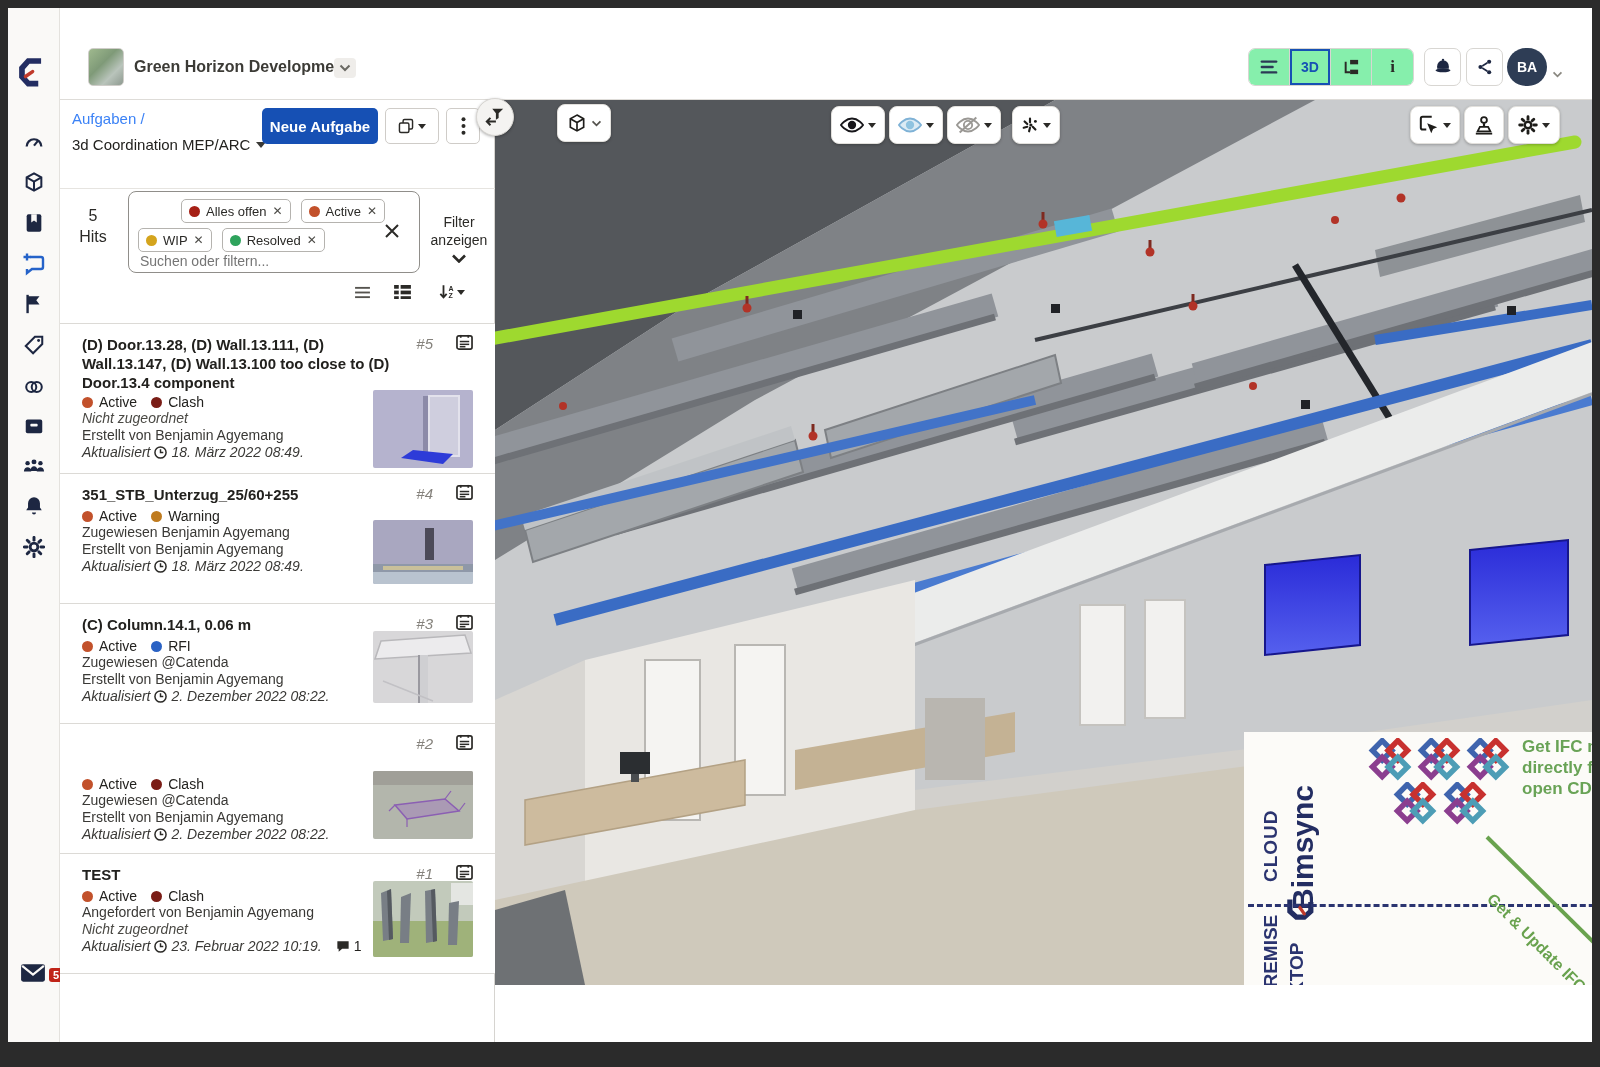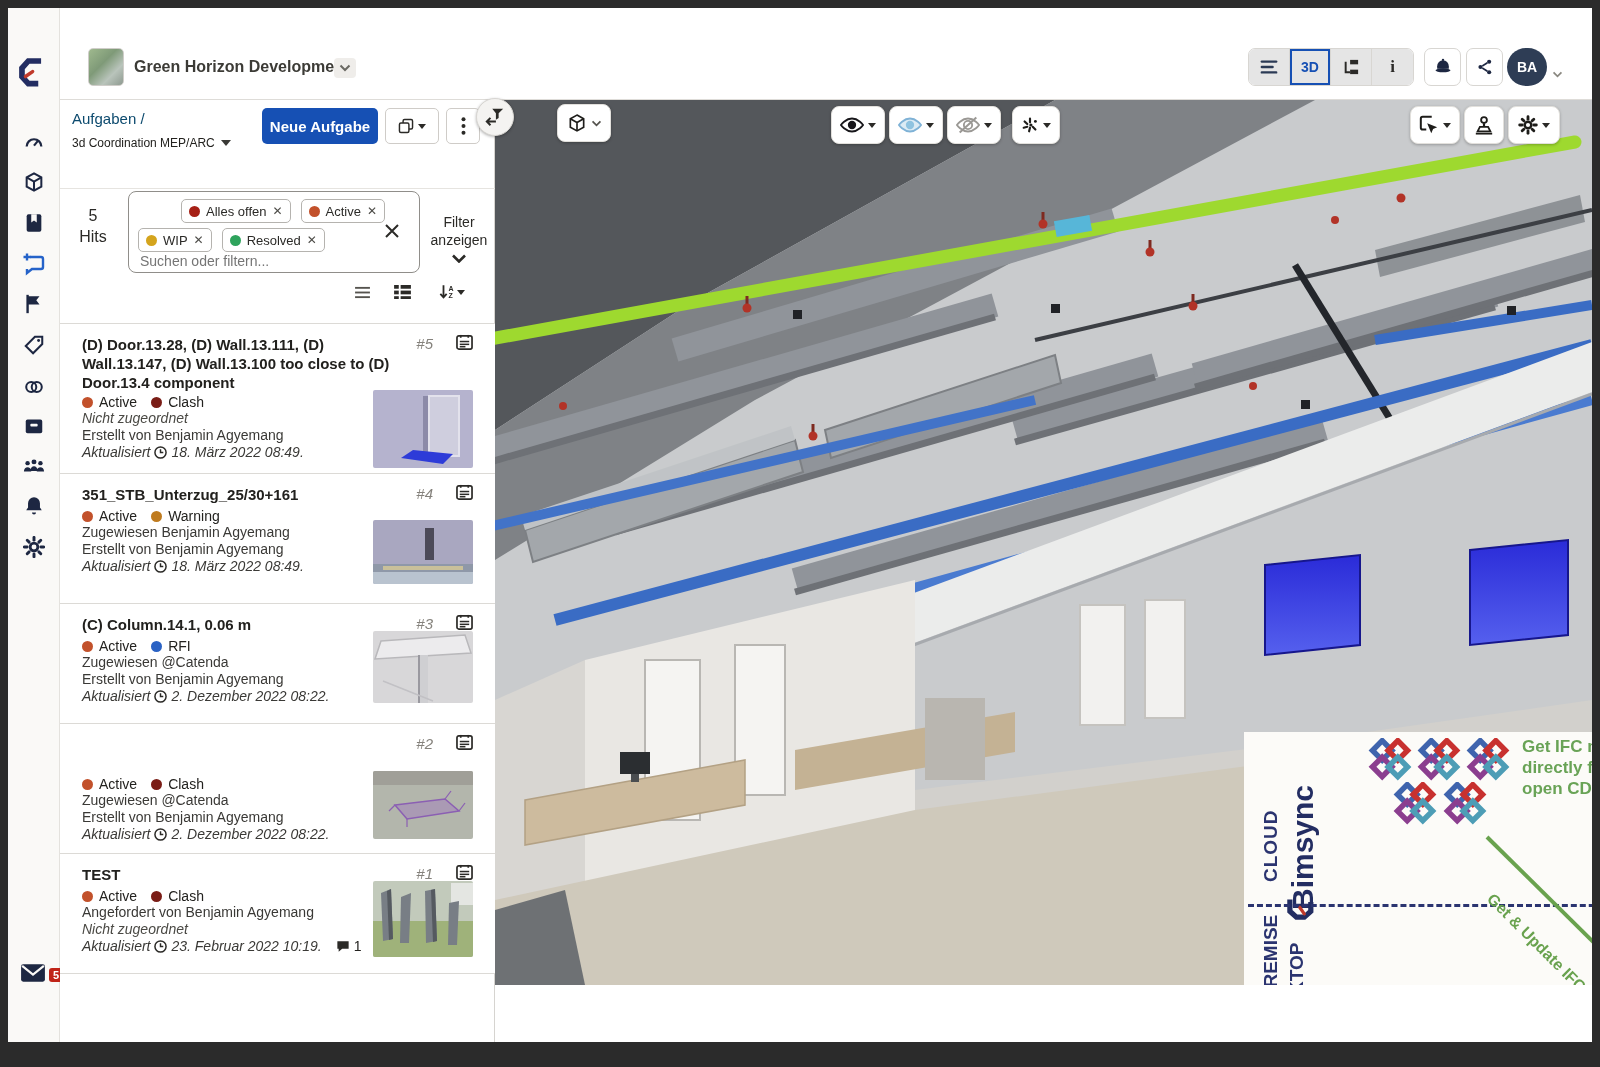--- a/index.html
+++ b/index.html
@@ -10,35 +10,35 @@
 
   
   .header{position:absolute;left:52px;top:0;right:0;height:92px;background:#fff;border-bottom:1px solid #dedcd8;}
   .rail{position:absolute;left:0;top:0;width:52px;height:1034px;background:#faf9f7;border-right:1px solid #e4e2de;}
   .app-logo{position:absolute;left:9px;top:46px;}
   .proj-thumb{position:absolute;left:80px;top:40px;width:36px;height:38px;border-radius:5px;
     background:linear-gradient(135deg,#9fb98e 0%,#7f9a78 40%,#b9c4bb 70%,#8e9a90 100%);border:1px solid #cfcdc9;}
   .proj-name{position:absolute;left:126px;top:50px;font-size:16px;font-weight:600;color:#3c3b36;}
   .chev-chip{position:absolute;left:320px;top:50px;width:22px;height:20px;background:#efedea;border-radius:4px;display:flex;align-items:center;justify-content:center;}
   .hdr-group{position:absolute;top:40px;height:38px;display:flex;border:1px solid #d8d6d2;border-radius:7px;background:#fff;overflow:hidden;}
-  .hdr-cell{width:41px;height:100%;display:flex;align-items:center;justify-content:center;border-right:1px solid #d8d6d2;background:#e5e5e5;cursor:pointer;}
+  .hdr-cell{width:41px;height:100%;display:flex;align-items:center;justify-content:center;border-right:1px solid #d8d6d2;background:#86efac;cursor:pointer;}
   .hdr-cell:last-child{border-right:none;}
   .hdr-cell.active{box-shadow:inset 0 0 0 2px #1650b4;color:#1650b4;font-weight:700;}
   .hdr-3d{font-size:14px;font-weight:700;color:#1650b4;}
   .hdr-i{font-size:17px;font-weight:700;color:#2b2a27;font-family:"Liberation Serif",serif;}
   .hdr-btn{position:absolute;top:40px;width:37px;height:38px;border:1px solid #d8d6d2;border-radius:7px;background:#fff;display:flex;align-items:center;justify-content:center;cursor:pointer;}
   .avatar{position:absolute;top:40px;width:40px;height:38px;border-radius:19px;background:#2e3d55;color:#fff;font-size:14px;font-weight:700;display:flex;align-items:center;justify-content:center;cursor:pointer;}
 
   
   .rail-ic{position:absolute;left:14px;width:24px;height:24px;display:flex;align-items:center;justify-content:center;cursor:pointer;}
 
   
   .panel{position:absolute;left:52px;top:92px;width:435px;bottom:0;background:#fff;border-right:1px solid #d6d4d0;}
-  .crumb{position:absolute;left:12px;top:10px;font-size:15px;color:#0c4a6e;}
-  .board{position:absolute;left:12px;top:36px;font-size:12px;font-weight:500;color:#23221f;display:flex;align-items:center;gap:6px;cursor:pointer;}
+  .crumb{position:absolute;left:12px;top:10px;font-size:15px;color:#3b82f6;}
+  .board{position:absolute;left:12px;top:36px;font-size:15px;font-weight:500;color:#23221f;display:flex;align-items:center;gap:6px;cursor:pointer;}
   .tri-down{width:0;height:0;border-left:5px solid transparent;border-right:5px solid transparent;border-top:6px solid #3a3936;}
   .new-task{position:absolute;left:202px;top:8px;width:116px;height:36px;border:none;border-radius:5px;color:#fff;font-size:15px;font-weight:600;cursor:pointer;}
   .clone-btn{position:absolute;left:325px;top:8px;width:54px;height:36px;border:1px solid #cfccc8;border-radius:5px;background:#fff;display:flex;align-items:center;justify-content:center;gap:4px;cursor:pointer;}
   .kebab{position:absolute;left:386px;top:8px;width:34px;height:36px;border:1px solid #cfccc8;border-radius:5px;background:#fff;display:flex;align-items:center;justify-content:center;cursor:pointer;}
   .filter-wrap{position:absolute;left:0;top:88px;width:435px;height:86px;border-top:1px solid #e6e4e0;}
   .hits{position:absolute;left:10px;top:16px;width:46px;text-align:center;font-size:16px;color:#2b2a27;line-height:21px;}
   .chipbox{position:absolute;left:68px;top:2px;width:292px;height:82px;border:1px solid #908e8a;border-radius:8px;background:#fff;}
   .chip{display:inline-flex;align-items:center;gap:6px;border:1px solid #b5b3af;border-radius:5px;background:#fff;height:24px;padding:0 7px;font-size:13px;color:#2b2a27;cursor:pointer;}
   .dot{width:11px;height:11px;border-radius:50%;display:inline-block;}
   .chip-x{font-size:12px;color:#4c4b47;}
@@ -383,21 +383,21 @@
           <svg width="100" height="78" viewBox="0 0 100 78">
                 <rect width="100" height="78" fill="#b5b3ce"></rect>
                 <rect x="50" y="6" width="6" height="62" fill="#8c8aa8"></rect>
                 <rect x="56" y="6" width="30" height="60" fill="#cfcede" stroke="#e3e2ec" stroke-width="2"></rect>
                 <polygon points="40,60 80,64 70,74 28,68" fill="#2d3bd8"></polygon>
               </svg>
         </div>
       </div>
 
       <div class="card" style="top:150px;height:130px">
-        <div class="title">351_STB_Unterzug_25/30+161</div>
+        <div class="title">351_STB_Unterzug_25/60+255</div>
         <div class="num">#4</div>
         <div class="noteic"><svg width="17" height="16" viewBox="0 0 18 17">
                 <rect x="1" y="2" width="16" height="14" rx="2" fill="none" stroke="#2b2a27" stroke-width="1.8"></rect>
                 <line x1="5" y1="1" x2="5" y2="4" stroke="#2b2a27" stroke-width="1.8"></line>
                 <line x1="13" y1="1" x2="13" y2="4" stroke="#2b2a27" stroke-width="1.8"></line>
                 <line x1="4" y1="8" x2="14" y2="8" stroke="#2b2a27" stroke-width="1.6"></line>
                 <line x1="4" y1="11" x2="14" y2="11" stroke="#2b2a27" stroke-width="1.6"></line>
                 <line x1="4" y1="13.5" x2="10" y2="13.5" stroke="#2b2a27" stroke-width="1.6"></line>
               </svg></div>
         <div class="abs" style="left:22px;top:34px;">

